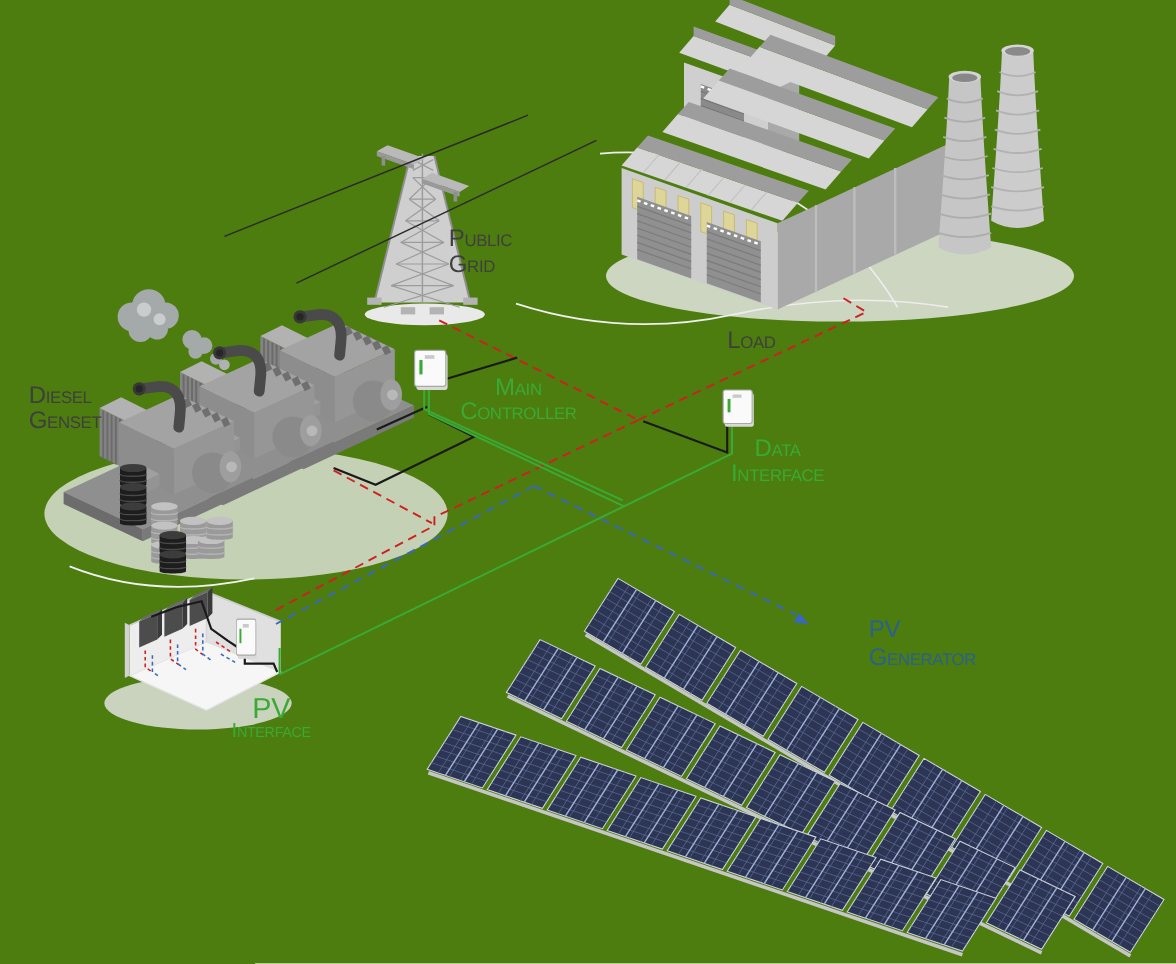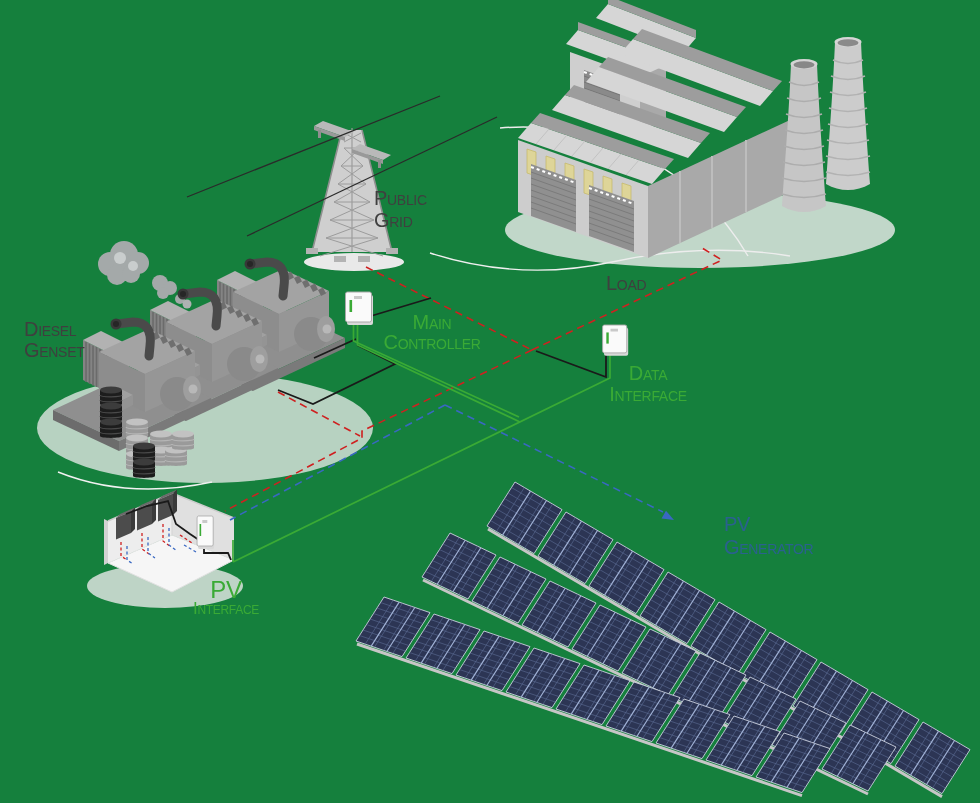--- a/index.html
+++ b/index.html
@@ -1,16 +1,16 @@
 <!DOCTYPE html>
 <html><head>
 <meta charset="utf-8">
 <style>
   html,body{margin:0;padding:0;background:#ffffff;}
-  #stage{width:980px;height:803px;position:relative;overflow:hidden;background:#15803d;}
+  #stage{width:980px;height:803px;position:relative;overflow:hidden;background:#4d7c0f;}
   svg{display:block;}
   .lbl{font-family:"Liberation Sans",sans-serif;font-variant:small-caps;letter-spacing:-0.3px;}
   .lbl-main{font-size:20px;}
   .lbl-big{font-size:24px;}
   .lbl-sub{font-size:17px;}
 </style>
 </head>
 <body>
 
 <div id="stage">

